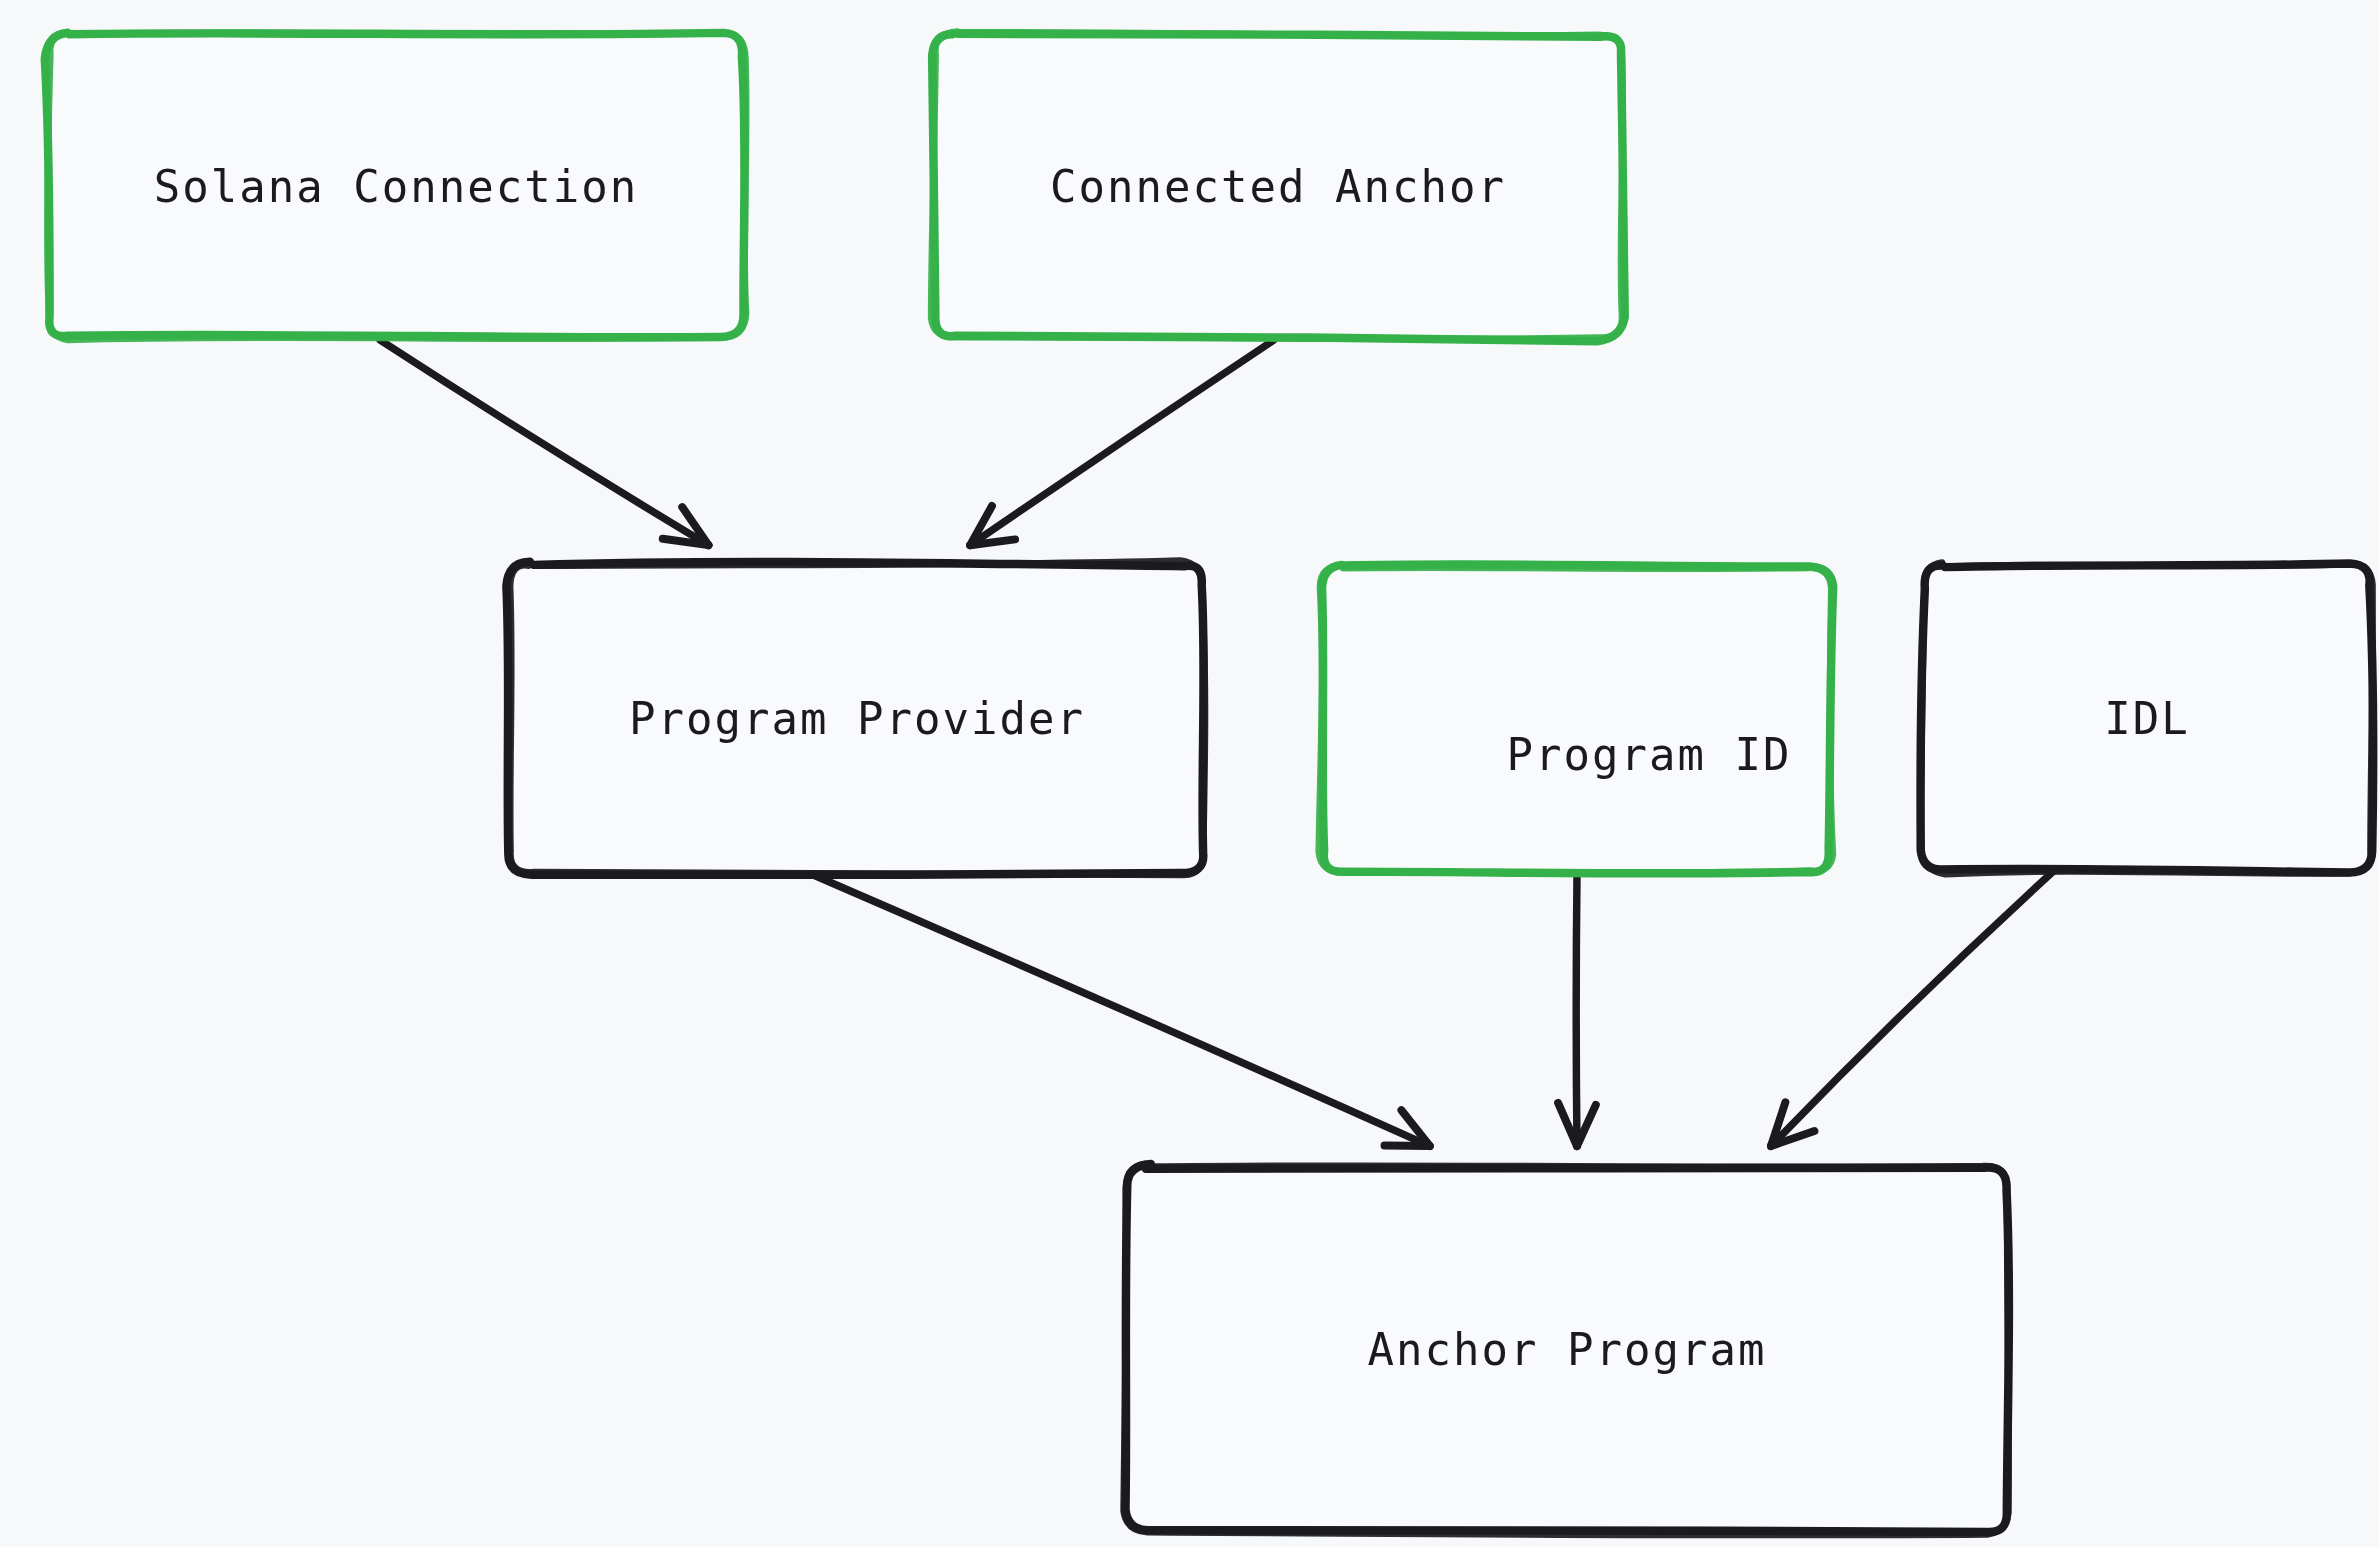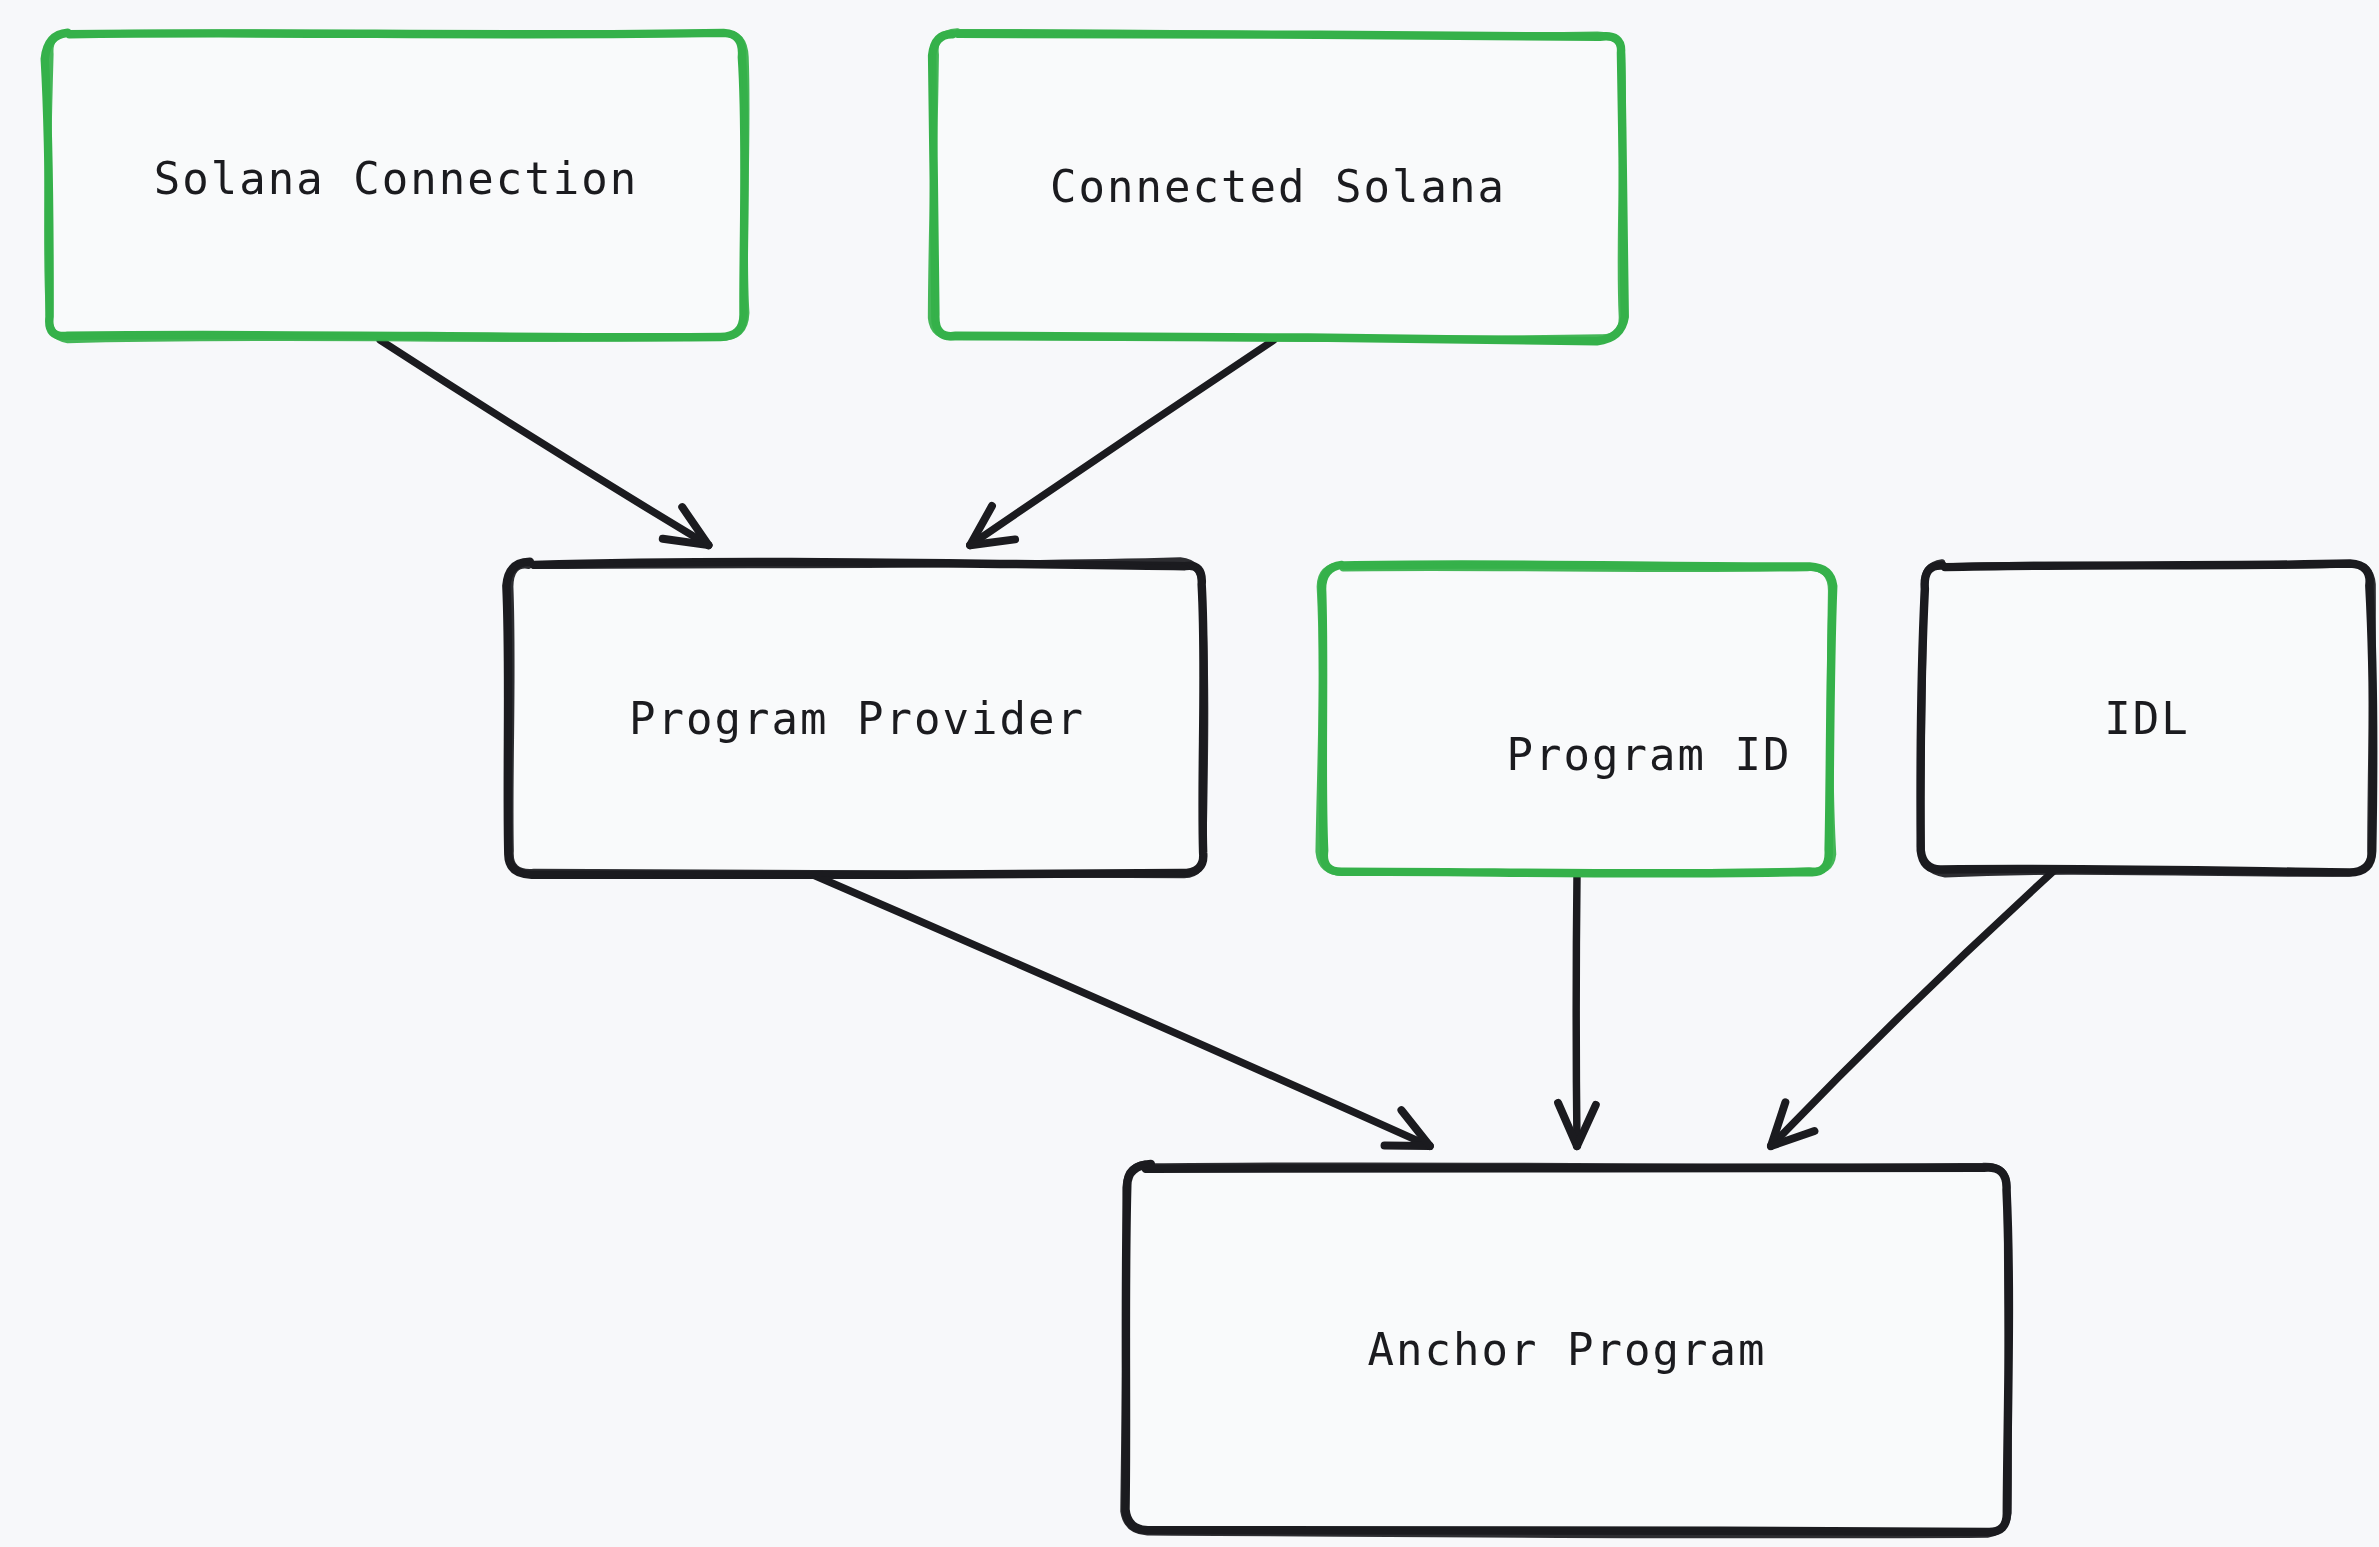--- a/index.html
+++ b/index.html
@@ -81,21 +81,21 @@
         <path d="M 1954.7809173602523 570.0778411889811 C 2079.9775384530876 566.9995404071918, 2231.5327532979536 569.647958375536, 2362.0603118911667 566.4818450935566 Q 2384.1615856940307 567.51598022498, 2381.4374603274455 588.6910249718889 C 2386.263379365962 677.2075279257294, 2385.758158419653 775.8465704353185, 2384.3146514908944 855.6579864524575 Q 2383.5975988773616 876.832667237312, 2361.650296021835 876.993240358398 C 2227.2066729736734 875.2533284142116, 2081.3602289787864 872.034712219627, 1952.317262459508 873.9534221654541 Q 1932.8427367411007 875.2755459597314, 1930.540607643938 854.9546875019347 C 1929.9809741222398 776.8174658215128, 1930.661311035427 674.7816896448758, 1934.6580162075618 591.8913810753689 Q 1932.7031356820758 566.8150851440872, 1952.6611291894042 568.4657547014141 " fill="none" stroke="#1b1b1f" stroke-width="8.5" stroke-linecap="round" stroke-linejoin="round" opacity="1"></path>
         <path d="M 1954.3571426408166 569.3528030416709 C 2081.1866616836314 564.3666287238368, 2227.56491138479 572.360905077849, 2363.9412292504408 566.8596496591622 Q 2382.8744897461656 567.290647049216, 2384.677041246312 587.2071029664982 C 2385.2862913909585 676.7872627277799, 2382.69378311305 780.5835676604247, 2382.5078948982564 855.805892946667 Q 2384.525072022325 875.9509899908076, 2360.06512146055 877.8435884499194 C 2232.520298311841 879.40919296483, 2082.1871476765286 872.1438987736328, 1955.1557062169331 878.8887130765658 Q 1930.7569671631031 874.9097479916502, 1929.891728306325 850.8667325973821 C 1930.8353938070477 778.592095033765, 1932.4919888316895 673.0997879030647, 1934.041761972961 588.7301185616898 Q 1932.8361526499111 568.3567471321098, 1951.9304267888565 565.4786661151231 " fill="none" stroke="#1b1b1f" stroke-width="6.5" stroke-linecap="round" stroke-linejoin="round" opacity="0.92"></path>
       </g>
       <g>
         <path d="M 1154 1172 C 1424.38 1172, 1716.76 1172, 1996 1172 Q 2018 1172, 2018 1194 C 2018 1300.8, 2018 1422.24, 2018 1518 Q 2018 1540, 1996 1540 C 1716.76 1540, 1424.38 1540, 1154 1540 Q 1132 1540, 1132 1518 C 1132 1422.24, 1132 1300.8, 1132 1194 Q 1132 1172, 1154 1172 " fill="#f9fafb" stroke="none"></path>
         <path d="M 1151.4839281085337 1174.699665453797 C 1422.0132977298804 1172.59855182914, 1719.800056613013 1175.7165985132178, 1993.7483367924337 1173.7578096412858 Q 2018.0076632696425 1171.1754672243333, 2016.7386835107295 1195.9238632226009 C 2021.6819088771203 1301.7245101947917, 2017.5111788959016 1422.1386923232203, 2017.04578094587 1520.3440658595152 Q 2017.5240985111166 1540.6058148202142, 1997.9603561425397 1539.8702621474258 C 1716.2131417859034 1538.847647399962, 1421.756884627611 1536.8783249862859, 1155.168270494588 1538.0167160039846 Q 1133.0428949748366 1538.7924026489595, 1131.1699929963659 1517.2150276195327 C 1132.7295314050139 1422.702006379879, 1130.082091217042 1301.0854013250607, 1132.9567039509102 1191.4452201846266 Q 1133.0342710124303 1171.3691094973726, 1156.628468325468 1169.9585525518091 " fill="none" stroke="#1b1b1f" stroke-width="8.5" stroke-linecap="round" stroke-linejoin="round" opacity="1"></path>
         <path d="M 1156.459608652843 1172.6379066485156 C 1421.931782989852 1169.527117043774, 1715.703899537131 1174.671023561559, 1992.940042114323 1172.0255647435904 Q 2017.131595459176 1170.8020447540666, 2017.306353379463 1191.5068126681758 C 2016.8079691699556 1298.962055206933, 2019.8024136763263 1425.4343573027822, 2018.7115448016261 1520.8849823026383 Q 2016.9558679200318 1539.040242996365, 1997.471624376565 1542.4526016261673 C 1715.0428323371164 1544.5448552349512, 1425.8735340903204 1541.583924105756, 1153.1442474376151 1540.2558197037577 Q 1132.1968786627972 1538.972913818477, 1129.1768648149339 1519.1899227162776 C 1130.2483706677745 1419.5379080202515, 1132.7793547452145 1298.8202308660466, 1131.2751230251395 1193.8199890150781 Q 1133.0877856456339 1171.792399902843, 1150.8321350097806 1169.974627852987 " fill="none" stroke="#1b1b1f" stroke-width="6.5" stroke-linecap="round" stroke-linejoin="round" opacity="0.92"></path>
       </g>
     </svg>
   <div id="labels-layer">
-      <div class="node-label" style="left: 396px; top: 178px;">Solana Connection</div>
-      <div class="node-label" style="left: 1278px; top: 186px;">Connected Solana</div>
+      <div class="node-label" style="left: 396px; top: 186px;">Solana Connection</div>
+      <div class="node-label" style="left: 1278px; top: 186px;">Connected Anchor</div>
       <div class="node-label" style="left: 857px; top: 718px;">Program Provider</div>
       <div class="node-label" style="left: 1649px; top: 720px; margin-top: 34px;">Program ID</div>
       <div class="node-label" style="left: 2147px; top: 718px;">IDL</div>
       <div class="node-label" style="left: 1567px; top: 1349px; text-align: right;">Anchor Program</div>
     </div>
 </div>
 
 
 </body></html>

